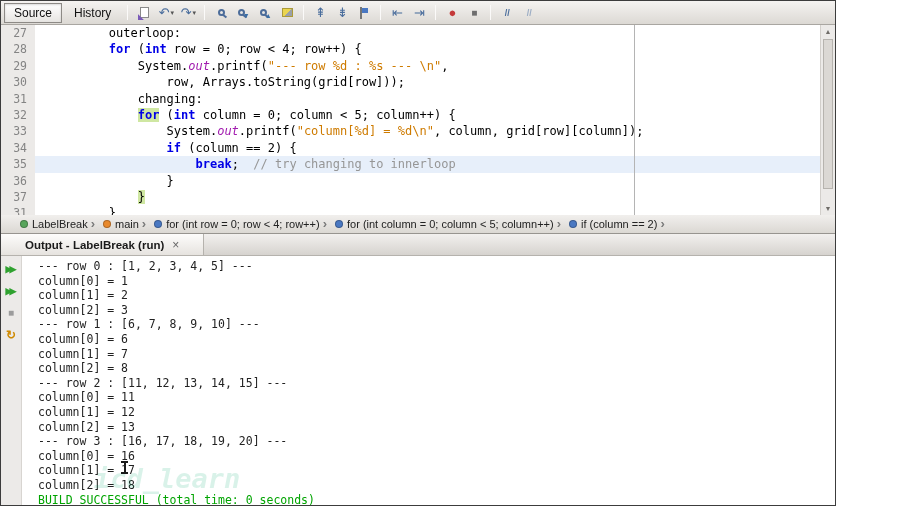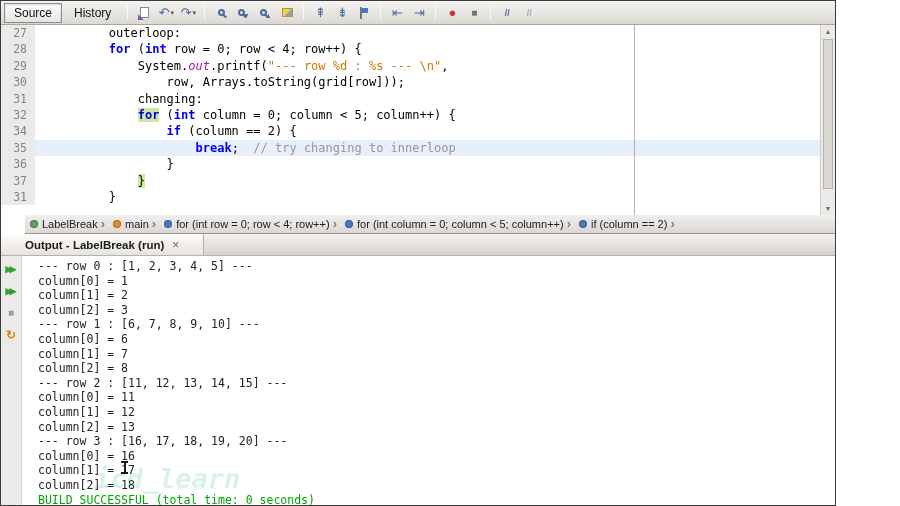--- a/index.html
+++ b/index.html
@@ -53,23 +53,22 @@
   .vscroll { position:absolute; top:0; right:0; width:15px; height:100%; background:#eceae8; border-left:1px solid #d2cfcb; }
   .vs-arrow { position:absolute; left:0; right:0; height:13px; display:flex; align-items:center; justify-content:center; font-size:7px; color:#6f6c68; }
   .vs-up { top:0; } .vs-down { bottom:0; }
   .vs-thumb { position:absolute; left:2px; right:2px; top:14px; height:150px; background:#dbd8d4; border:1px solid #b6b3ae; }
 
   
   .breadcrumb {
     position:absolute; top:214px; left:0; right:0; height:19px;
     background:linear-gradient(#f1efed,#dbd8d3);
     border-bottom:1px solid #97948f;
-    display:flex; align-items:center; padding-left:0; font-size:11px; color:#222;
+    display:flex; align-items:center; padding-left:14px; font-size:11px; color:#222;
     overflow:hidden;
-    margin-left:24px;
   }
   .bc-item { display:inline-flex; align-items:center; }
   .bc-ic { width:8px; height:8px; border-radius:50%; margin:0 4px 0 5px; border:1px solid rgba(0,0,0,.25); }
   .bc-sep { color:#7a7a7a; font-size:13px; font-weight:bold; margin:0 3px; position:relative; top:-1px; }
 
   
   .out-header {
     position:absolute; top:233px; left:0; right:0; height:22px;
     background:linear-gradient(#f2f0ee,#d6d3cf);
     border-bottom:1px solid #b5b2ad;
@@ -194,20 +193,24 @@
         </div>
         <div class="cl">
           <span class="ln">31</span>
           <span class="ct"><span class="tk-p">            changing:</span></span>
         </div>
         <div class="cl">
           <span class="ln">32</span>
           <span class="ct"><span class="tk-p">            </span><span class="tk-kh">for</span><span class="tk-p"> (</span><span class="tk-k">int</span><span class="tk-p"> column = 0; column &lt; 5; column++) {</span></span>
         </div>
         <div class="cl">
+          <span class="ln">33</span>
+          <span class="ct"><span class="tk-p">                System.</span><span class="tk-f">out</span><span class="tk-p">.printf(</span><span class="tk-s">"column[%d] = %d\n"</span><span class="tk-p">, column, grid[row][column]);</span></span>
+        </div>
+        <div class="cl">
           <span class="ln">34</span>
           <span class="ct"><span class="tk-p">                </span><span class="tk-k">if</span><span class="tk-p"> (column == 2) {</span></span>
         </div>
         <div class="cl cur">
           <span class="ln">35</span>
           <span class="ct"><span class="tk-p">                    </span><span class="tk-k">break</span><span class="tk-p">;  </span><span class="tk-c">// try changing to innerloop</span></span>
         </div>
         <div class="cl">
           <span class="ln">36</span>
           <span class="ct"><span class="tk-p">                }</span></span>

